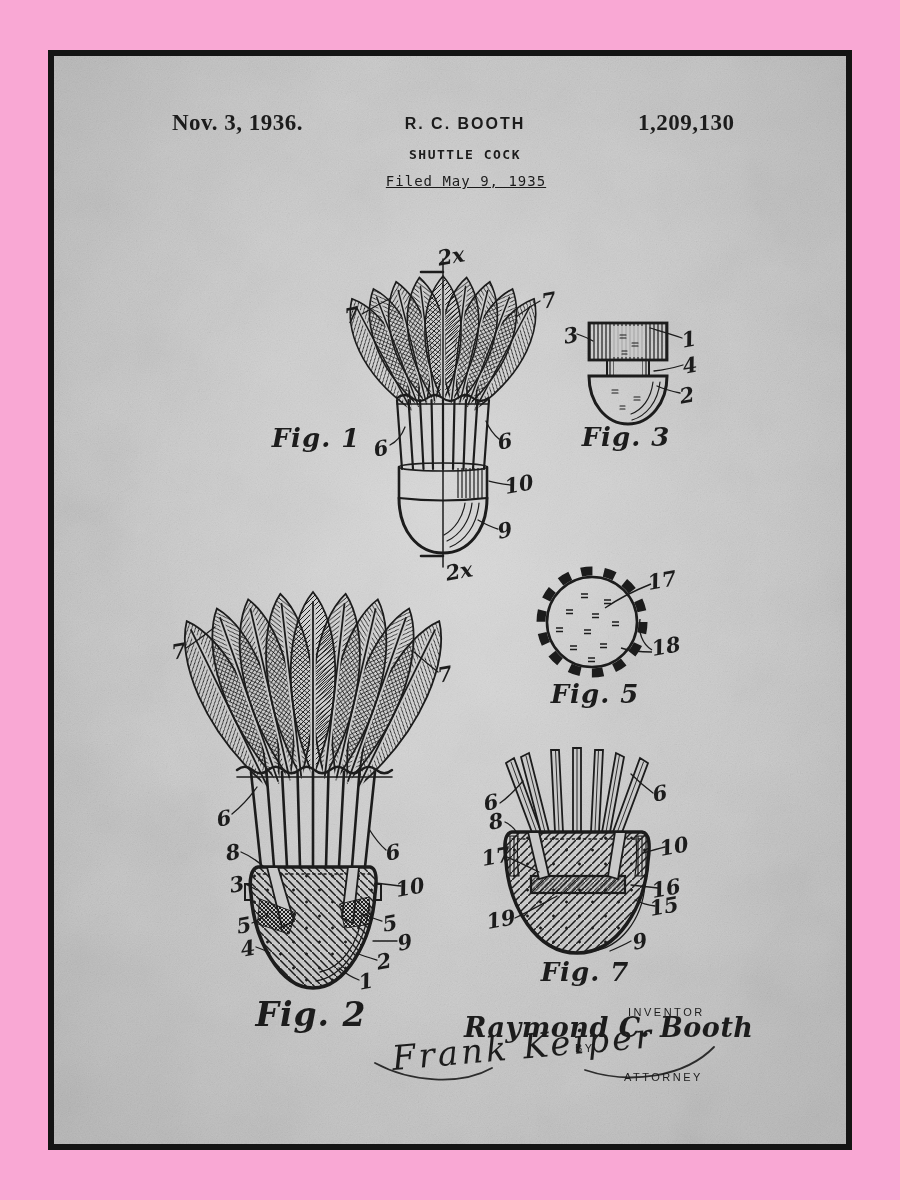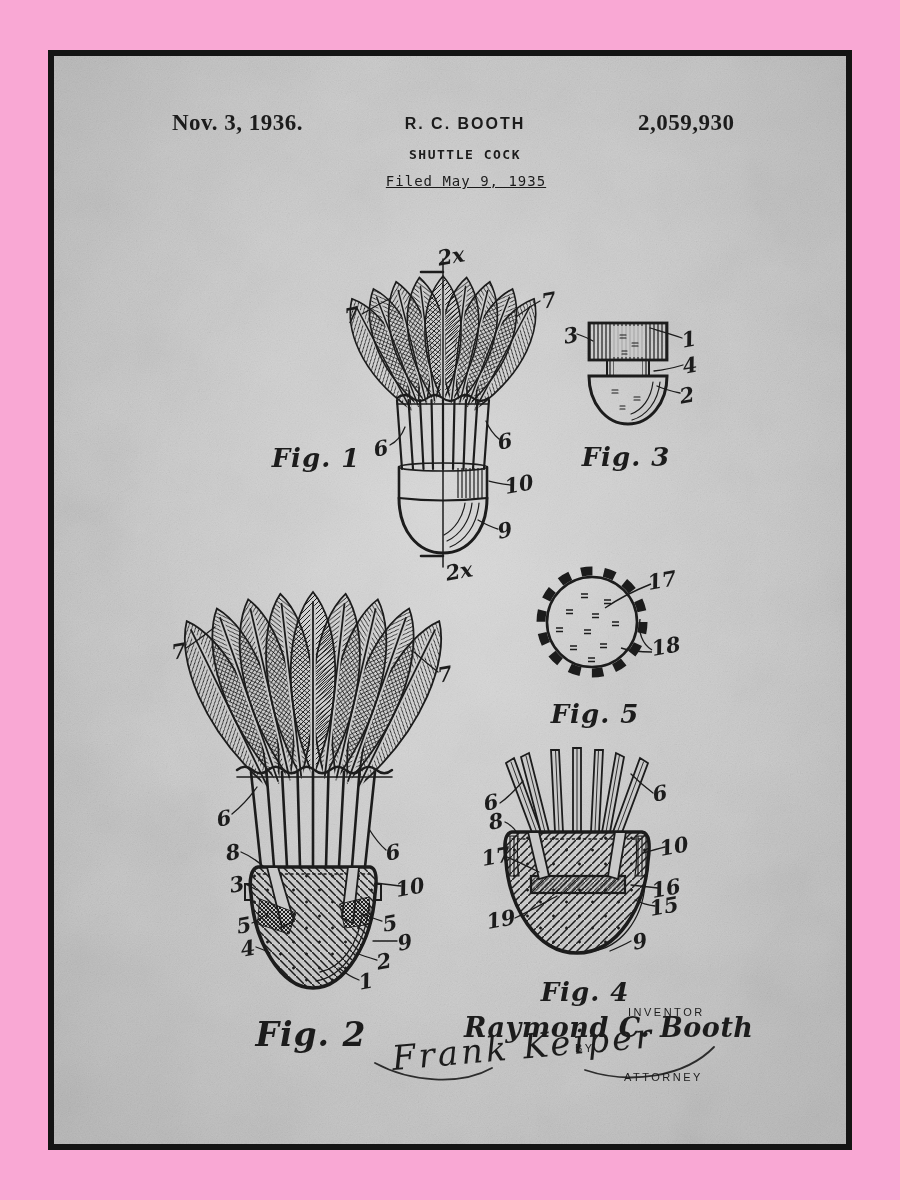--- a/index.html
+++ b/index.html
@@ -10,21 +10,21 @@
   .vignette{position:absolute;left:0;top:0;width:100%;height:100%;
          background:radial-gradient(ellipse at 50% 45%, rgba(255,255,255,0.30) 0%, rgba(255,255,255,0) 55%, rgba(20,20,20,0.10) 100%);}
   .noise{position:absolute;left:0;top:0;width:100%;height:100%;}
   .lines{position:absolute;left:0;top:0;width:900px;height:1200px;pointer-events:none;}
   .t{position:absolute;color:#1c1c1c;white-space:nowrap;}
   .serifbold{font:bold 23px "Liberation Serif",serif;letter-spacing:0.5px;}
   .gothic{font:bold 16px "Liberation Sans",sans-serif;letter-spacing:2px;}
   .typew{font:bold 13px "DejaVu Sans Mono",monospace;letter-spacing:1.5px;}
   .typew2{font:14px "DejaVu Sans Mono",monospace;letter-spacing:1px;text-decoration:underline;}
   .ctr{transform:translateX(-50%);}
-  .figlab{font:italic bold 26px "DejaVu Serif",serif;letter-spacing:1px;transform:translate(-50%,-50%);margin-top:20px;}
+  .figlab{font:italic bold 26px "DejaVu Serif",serif;letter-spacing:1px;transform:translate(-50%,-50%);}
   .co{font:italic bold 21px "DejaVu Serif",serif;transform:translate(-50%,-50%) rotate(-10deg);}
   .annot{font:11px "Liberation Sans",sans-serif;letter-spacing:2.5px;}
   .scriptname{font:italic bold 27px "DejaVu Serif",serif;letter-spacing:0.5px;}
   .signature{font:italic 34px "DejaVu Serif",serif;letter-spacing:3px;transform:rotate(-5deg);transform-origin:left center;}
 </style>
 </head>
 <body>
 
 <div class="page">
 
@@ -182,27 +182,27 @@
 
     <g stroke="#1c1c1c" fill="none" stroke-linecap="round">
       <path d="M375,1063 C410,1082 460,1086 492,1068 M585,1070 C630,1085 685,1077 714,1047" stroke-width="1.8" opacity="0.9"></path>
     </g>
   </svg>
 
   <div class="t serifbold" style="left:172px;top:110px">Nov. 3, 1936.</div>
   <div class="t gothic ctr" style="left:465px;top:115px">R. C. BOOTH</div>
   <div class="t typew ctr" style="left:465px;top:147px">SHUTTLE COCK</div>
   <div class="t typew2 ctr" style="left:466px;top:173px">Filed May 9, 1935</div>
-  <div class="t serifbold" style="left:638px;top:110px">2,059,930</div>
+  <div class="t serifbold" style="left:638px;top:110px">1,209,130</div>
 
   <div class="t figlab" style="left:316px;top:438px">Fig. 1</div>
   <div class="t figlab" style="left:626px;top:437px">Fig. 3</div>
   <div class="t figlab" style="left:595px;top:694px">Fig. 5</div>
   <div class="t figlab" style="left:311px;top:1014px;font-size:33px">Fig. 2</div>
-  <div class="t figlab" style="left:585px;top:972px">Fig. 4</div>
+  <div class="t figlab" style="left:585px;top:972px">Fig. 7</div>
 
   <div class="t co" style="left:451px;top:256px">2x</div>
   <div class="t co" style="left:352px;top:315px">7</div>
   <div class="t co" style="left:549px;top:300px">7</div>
   <div class="t co" style="left:381px;top:448px">6</div>
   <div class="t co" style="left:505px;top:441px">6</div>
   <div class="t co" style="left:519px;top:484px">10</div>
   <div class="t co" style="left:505px;top:530px">9</div>
   <div class="t co" style="left:459px;top:571px">2x</div>
 

